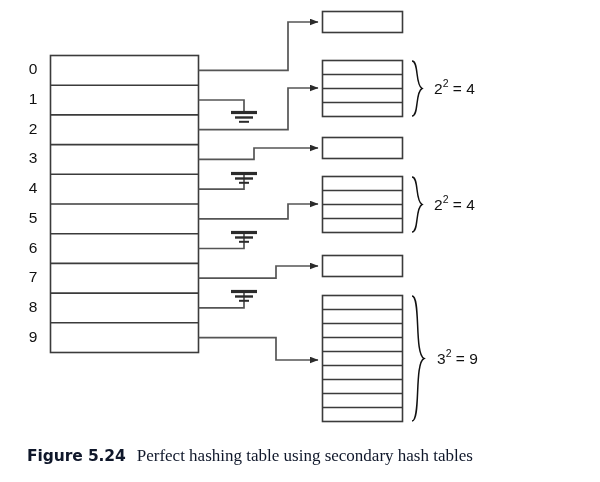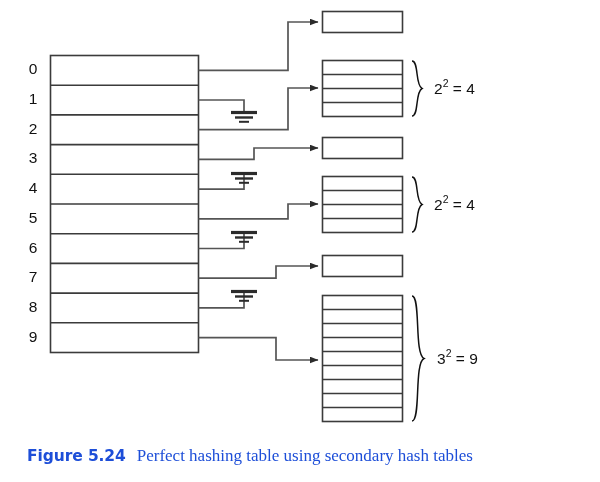--- a/index.html
+++ b/index.html
@@ -68,21 +68,21 @@
   .size-label .exp {
     font-size: 10.5px;
     baseline-shift: super;
   }
   .caption {
     position: absolute;
     left: 27px;
     top: 446px;
     width: 560px;
     font-size: 15.5px;
-    color: #1d4ed8;
+    color: #0f172a;
     white-space: nowrap;
   }
   .caption .cap-title {
     font-family: "DejaVu Sans", sans-serif;
     font-weight: bold;
     font-size: 15.5px;
     letter-spacing: -0.1px;
   }
   .caption .cap-text {
     font-family: "Liberation Serif", serif;

